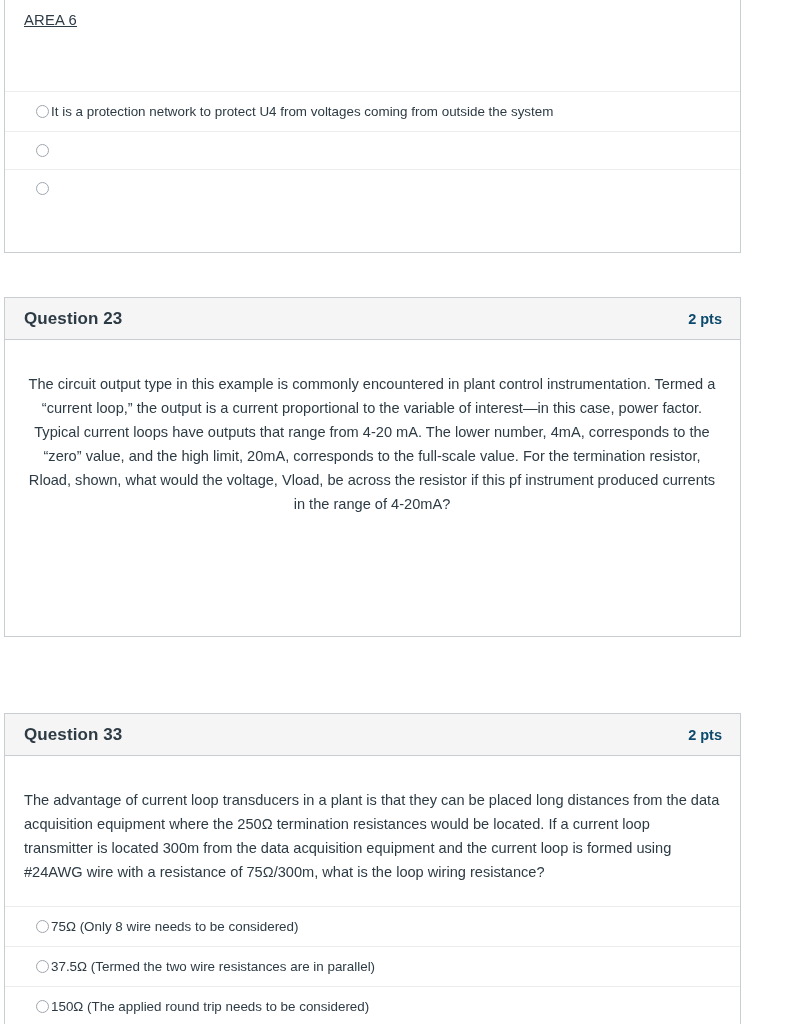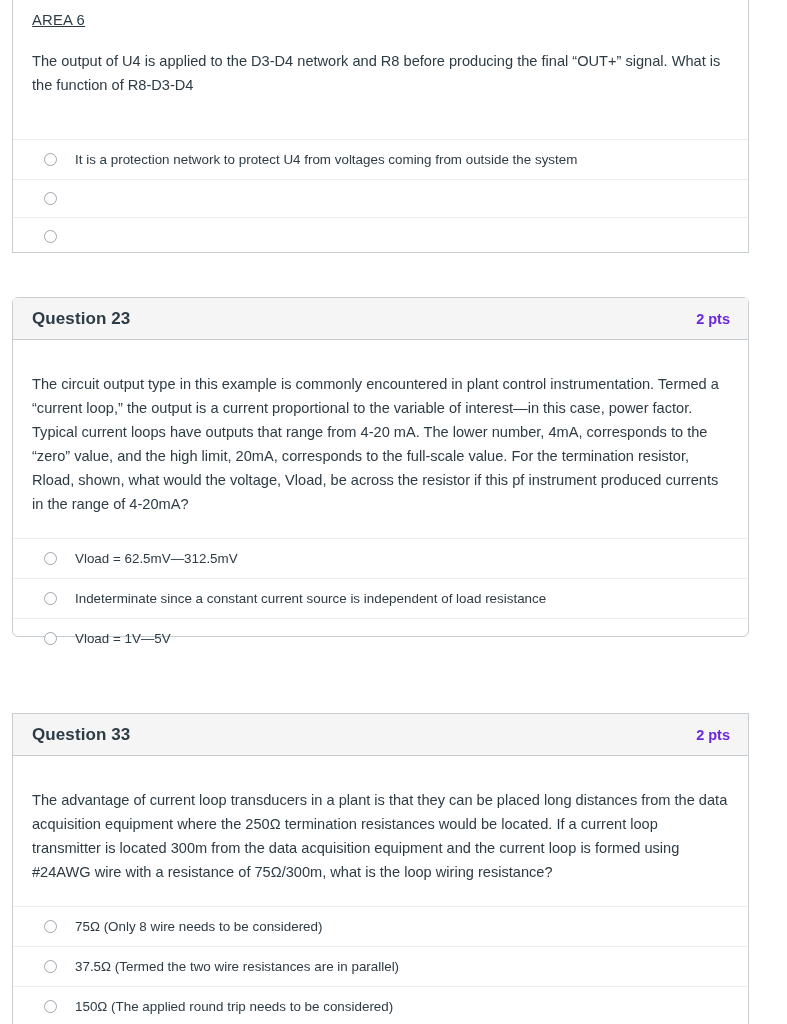--- a/index.html
+++ b/index.html
@@ -18,21 +18,21 @@
   }
 
   .page {
     position: relative;
     width: 787px;
   }
 
   
   .qcard {
     position: absolute;
-    left: 12px;
+    left: 4px;
     width: 737px;
     border: 1px solid #c7cdd1;
     background: #ffffff;
   }
 
   .qcard-header {
     background: #f5f5f5;
     border-bottom: 1px solid #c7cdd1;
     height: 42px;
     display: flex;
@@ -42,21 +42,21 @@
   }
   .qcard-title {
     font-size: 17px;
     font-weight: bold;
     color: #2d3b45;
     letter-spacing: .1px;
   }
   .qcard-points {
     font-size: 14.5px;
     font-weight: bold;
-    color: #6d28d9;
+    color: #0c4a6e;
   }
 
   .qcard-body {
     padding: 0;
   }
 
   .qtext {
     padding: 26px 20px 4px 19px;
     font-size: 14.6px;
     line-height: 24px;
@@ -73,21 +73,21 @@
     margin: 0;
   }
 
   .answers {
     margin-top: 22px;
     padding: 0 0 22px 0;
   }
   .answer-row {
     display: flex;
     align-items: center;
-    gap: 18px;
+    gap: 2px;
     border-top: 1px solid #ededed;
     padding: 10px 20px 10px 31px;
     min-height: 38px;
     font-size: 13.4px;
     line-height: 19px;
     color: #2d3b45;
   }
   .radio {
     flex: 0 0 auto;
     width: 13px;
@@ -104,59 +104,44 @@
 </style>
 </head>
 <body>
 
 <div class="page">
 
   <div class="qcard" style="top:-1px; height:254px;">
     <div class="qcard-body">
       <div class="qtext" style="padding-top:8px;">
         <span class="area-label">AREA 6</span>
-        <p>The output of U4 is applied to the D3-D4 network and R8 before producing the final “OUT+” signal. What is the function of R8-D3-D4</p>
       </div>
       <div class="answers" style="margin-top:38px;">
         <div class="answer-row">
           <span class="radio"></span>
           <span class="answer-label">It is a protection network to protect U4 from voltages coming from outside the system</span>
         </div>
         <div class="answer-row">
           <span class="radio"></span>
         </div>
         <div class="answer-row">
           <span class="radio"></span>
         </div>
       </div>
     </div>
   </div>
 
-  <div class="qcard" style="top:297px; height:340px;border-radius:6px;">
+  <div class="qcard" style="top:297px; height:340px;">
     <div class="qcard-header">
       <span class="qcard-title">Question 23</span>
       <span class="qcard-points">2 pts</span>
     </div>
     <div class="qcard-body">
-      <div class="qtext" style="padding-top:32px;">
+      <div class="qtext" style="padding-top:32px;text-align:center;">
         <p>The circuit output type in this example is commonly encountered in plant control instrumentation. Termed a “current loop,” the output is a current proportional to the variable of interest—in this case, power factor.  Typical current loops have outputs that range from 4-20 mA. The lower number, 4mA, corresponds to the “zero” value, and the high limit, 20mA, corresponds to the full-scale value.  For the termination resistor, Rload, shown, what would the voltage, Vload, be across the resistor if this pf instrument produced currents in the range of 4-20mA?</p>
-      </div>
-      <div class="answers answers-tight">
-        <div class="answer-row">
-          <span class="radio"></span>
-          <span class="answer-label">Vload = 62.5mV—312.5mV</span>
-        </div>
-        <div class="answer-row">
-          <span class="radio"></span>
-          <span class="answer-label">Indeterminate since a constant current source is independent of load resistance</span>
-        </div>
-        <div class="answer-row">
-          <span class="radio"></span>
-          <span class="answer-label">Vload = 1V—5V</span>
-        </div>
       </div>
     </div>
   </div>
 
   <div class="qcard" style="top:713px; height:330px;">
     <div class="qcard-header">
       <span class="qcard-title">Question 33</span>
       <span class="qcard-points">2 pts</span>
     </div>
     <div class="qcard-body">

